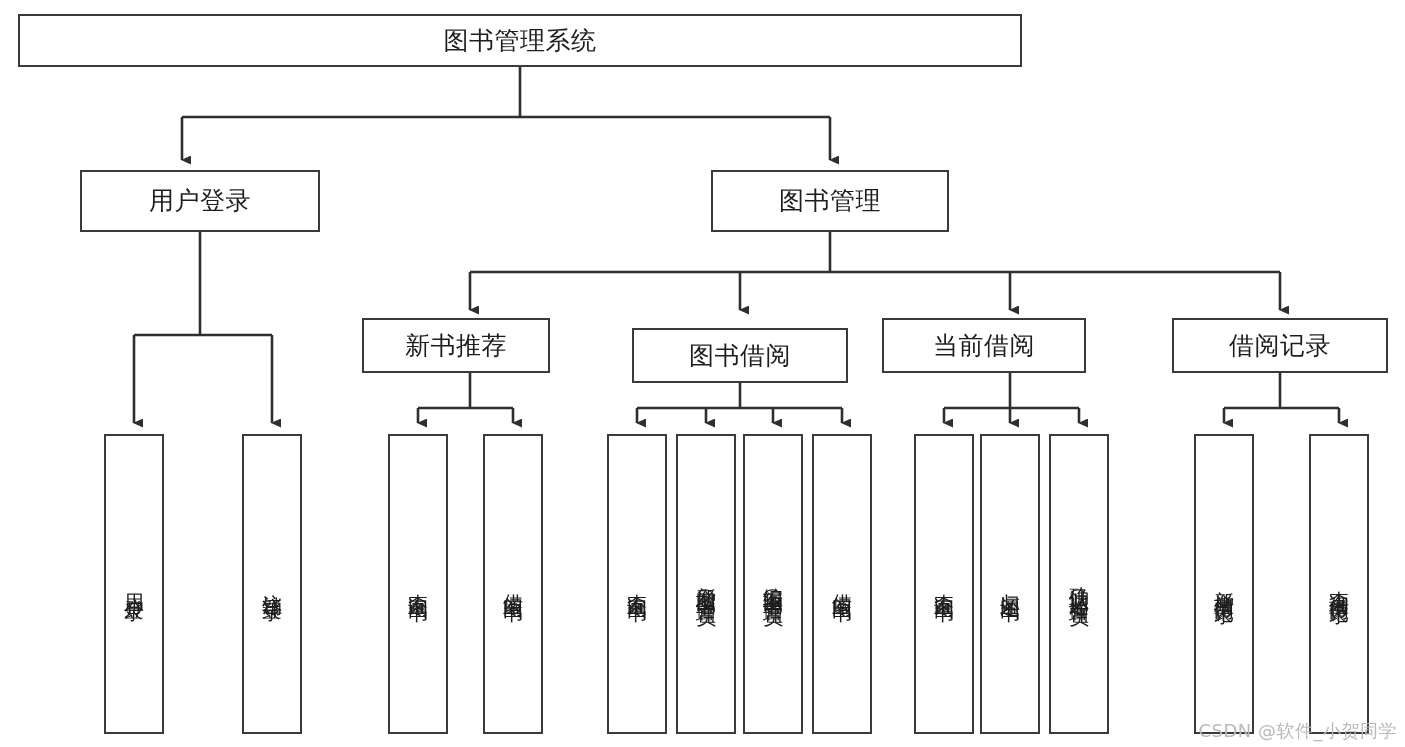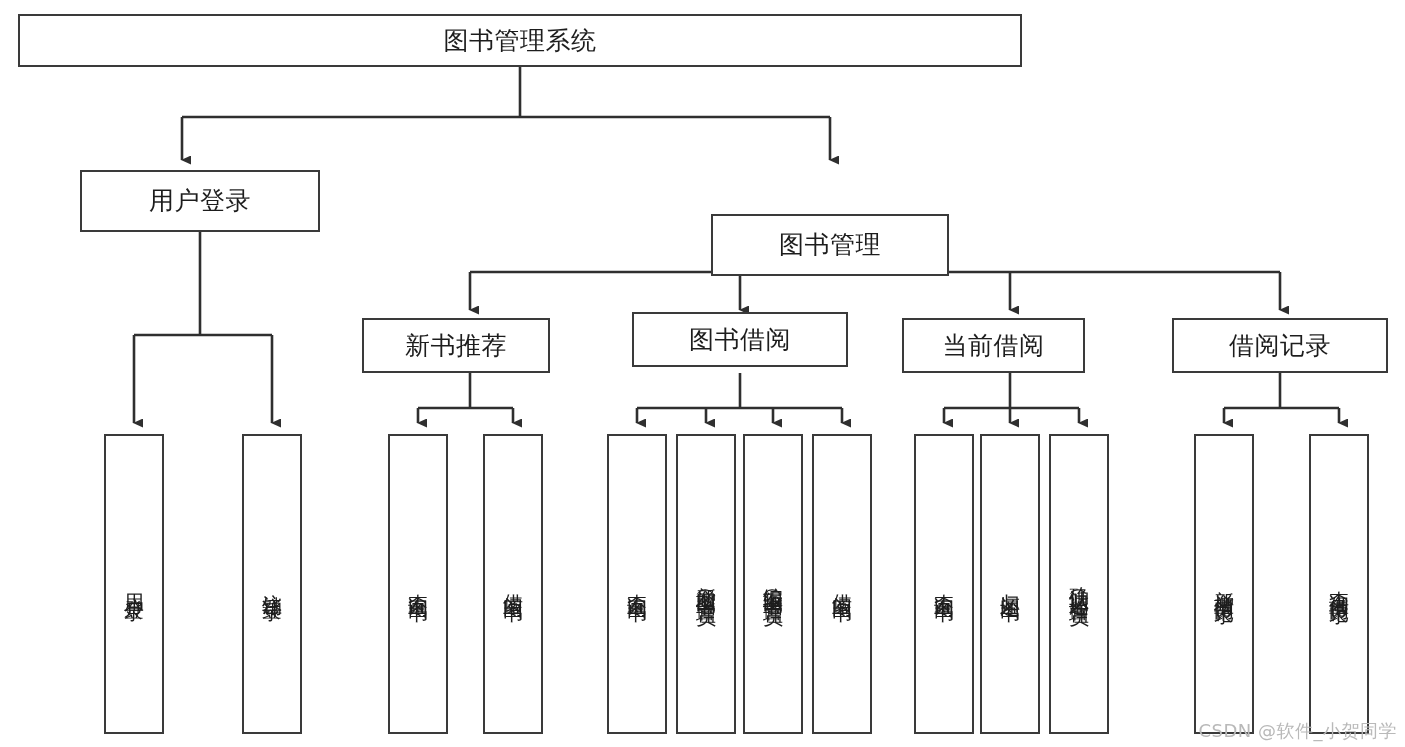--- a/index.html
+++ b/index.html
@@ -124,31 +124,31 @@
     </g>
   </svg>
 
   <div class="node horizontal" style="left:18px; top:14px; width:1004px; height:53px;">
     <span>图书管理系统</span>
   </div>
 
   <div class="node horizontal" style="left:80px; top:170px; width:240px; height:62px;">
     <span>用户登录</span>
   </div>
-  <div class="node horizontal" style="left:711px; top:170px; width:238px; height:62px;margin-top:44px;">
+  <div class="node horizontal" style="left:711px; top:170px; width:238px; height:62px;">
     <span>图书管理</span>
   </div>
 
   <div class="node horizontal" style="left:362px; top:318px; width:188px; height:55px;">
     <span>新书推荐</span>
   </div>
-  <div class="node horizontal" style="left:632px; top:312px; width:216px; height:55px;text-align:center;">
+  <div class="node horizontal" style="left:632px; top:328px; width:216px; height:55px;text-align:center;">
     <span>图书借阅</span>
   </div>
-  <div class="node horizontal" style="left:902px; top:318px; width:183px; height:55px;">
+  <div class="node horizontal" style="left:882px; top:318px; width:204px; height:55px;">
     <span>当前借阅</span>
   </div>
   <div class="node horizontal" style="left:1172px; top:318px; width:216px; height:55px;">
     <span>借阅记录</span>
   </div>
 
   <div class="node vertical" style="left:104px; top:434px; width:60px; height:300px;">
     <span class="vlabel">用户登录</span>
   </div>
   <div class="node vertical" style="left:242px; top:434px; width:60px; height:300px;">

